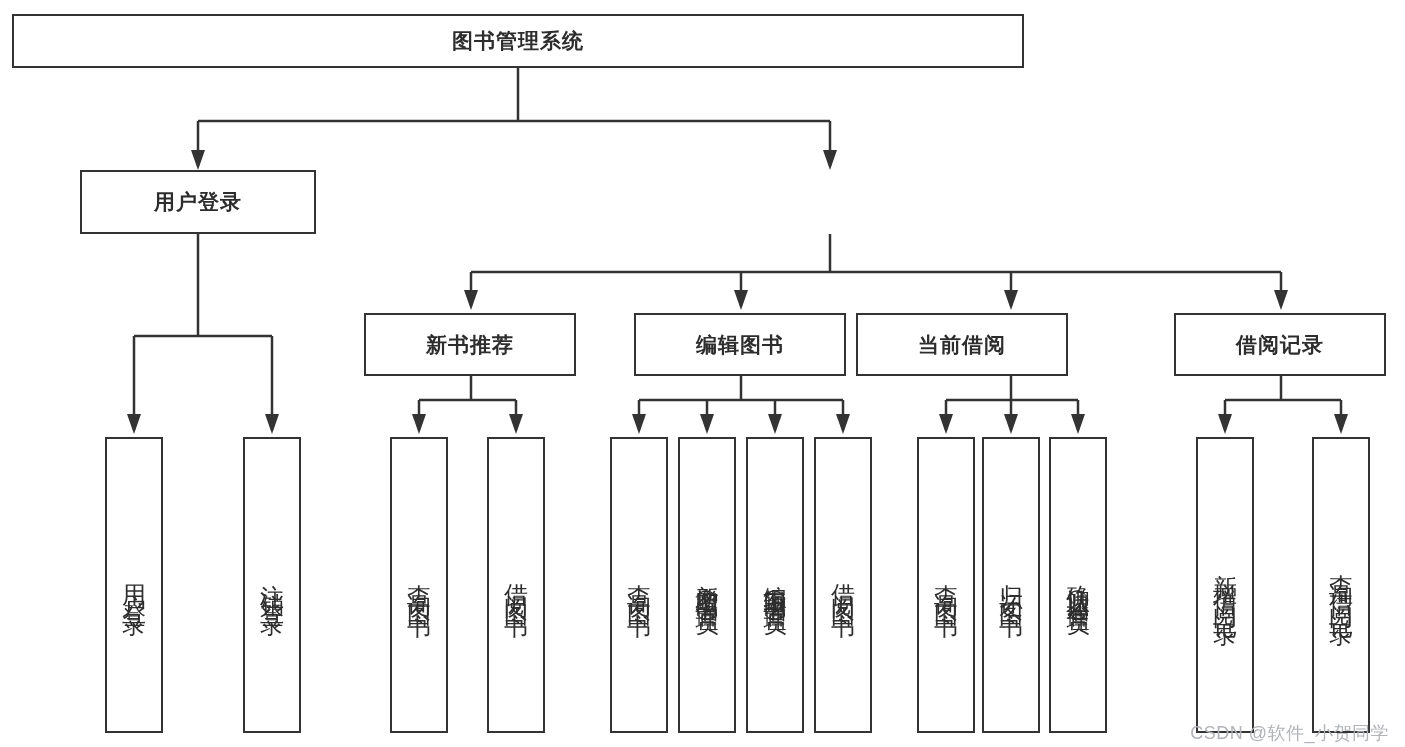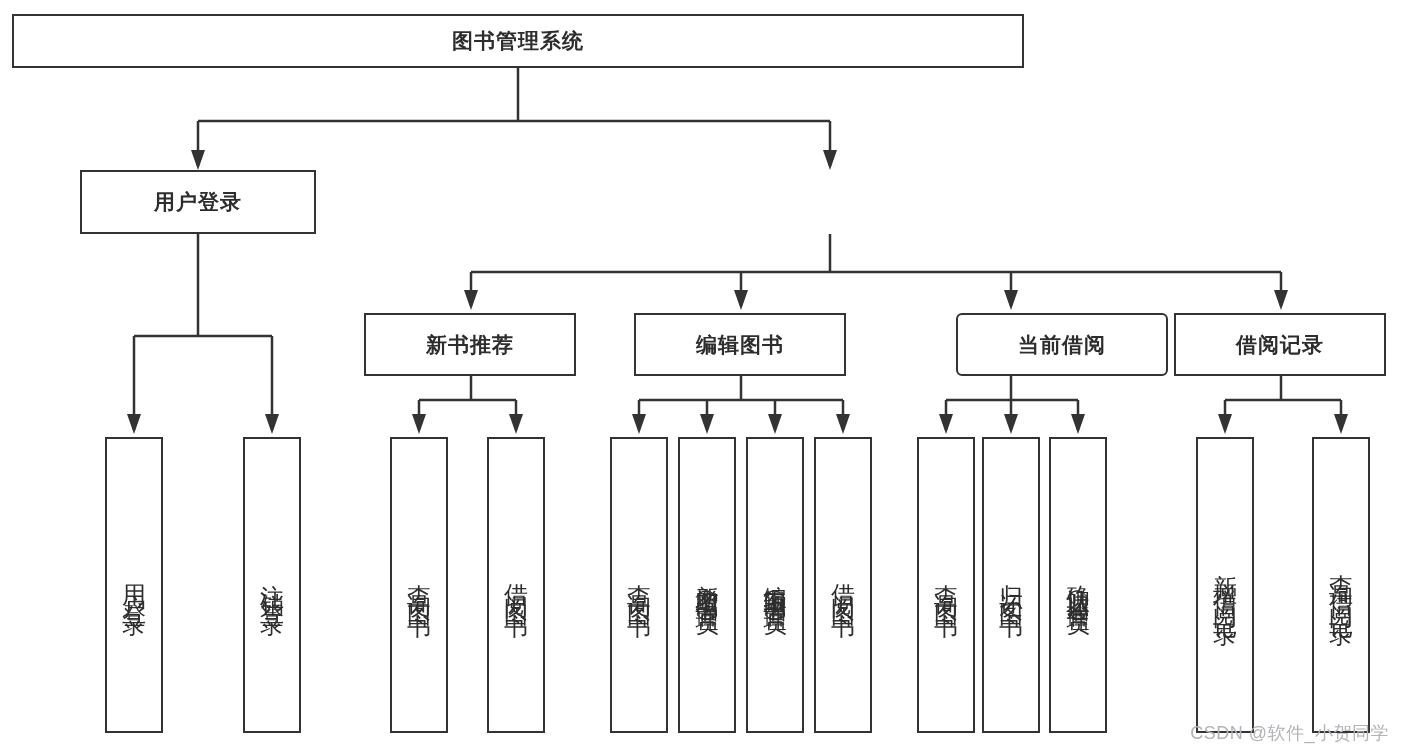--- a/index.html
+++ b/index.html
@@ -26,21 +26,21 @@
     display:flex;
     align-items:center;
     justify-content:center;
     text-align:center;
   }
   .hnode{font-size:21px;letter-spacing:1px;font-weight:bold;}
   .root{left:12px;top:14px;width:1012px;height:54px;}
   .lv2a{left:80px;top:170px;width:236px;height:64px;}
   .lv2b{left:712px;top:170px;width:236px;height:64px;}
   .lv3{top:313px;width:212px;height:63px;}
-  .l3-0{left:364px;} .l3-1{left:634px;} .l3-2{left:956px;border-radius:6px;} .l3-3{left:1174px;}
+  .l3-0{left:364px;} .l3-1{left:634px;} .l3-2{left:856px;} .l3-3{left:1174px;}
   .vnode{top:437px;width:58px;height:296px;}
   .vlabel{
     writing-mode:vertical-rl;
     text-orientation:mixed;
     font-size:24px;
     letter-spacing:10px;
     line-height:1;
     white-space:nowrap;
   }
   .vlabel.tight{font-size:23px;letter-spacing:4px;}

